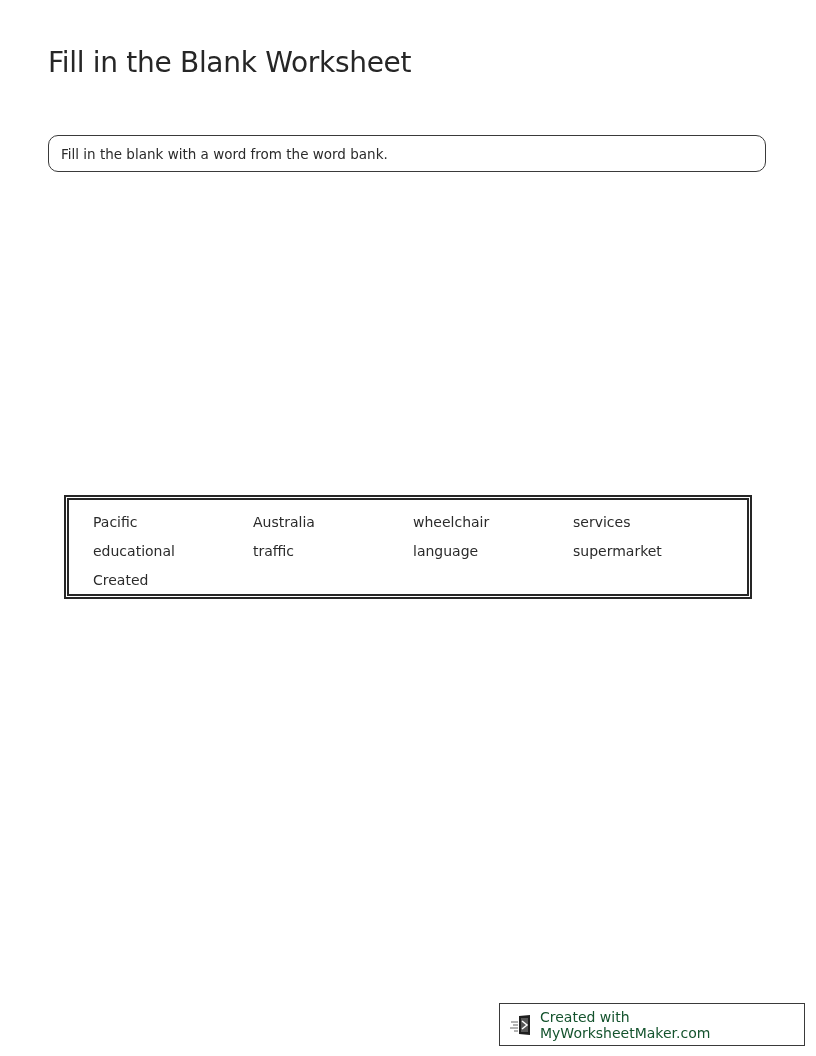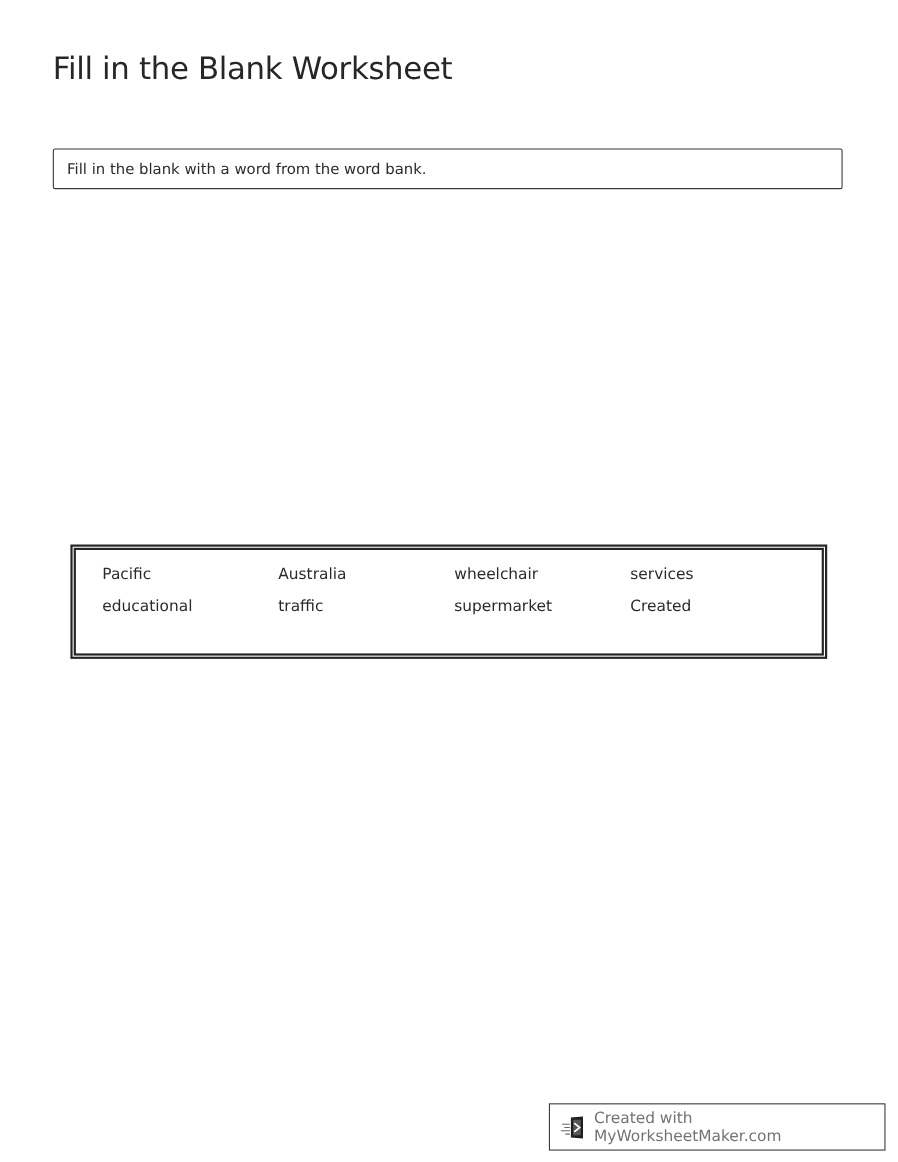--- a/index.html
+++ b/index.html
@@ -26,21 +26,21 @@
       letter-spacing: -0.3px;
     }
     .instructions {
       position: absolute;
       left: 48px;
       top: 135px;
       width: 718px;
       height: 37px;
       box-sizing: border-box;
       border: 1px solid #3a3a3a;
-      border-radius: 2px;
+      border-radius: 10px;
       padding: 0 12px;
       display: flex;
       align-items: center;
       font-size: 13.5px;
       color: #2b2b2b;
     }
     .wordbank {
       position: absolute;
       left: 64px;
       top: 495px;
@@ -67,21 +67,21 @@
       left: 499px;
       top: 1003px;
       width: 306px;
       height: 43px;
       box-sizing: border-box;
       border: 1px solid #3a3a3a;
       display: flex;
       align-items: center;
       padding-left: 10px;
       font-size: 14px;
-      color: #737373;
+      color: #14532d;
     }
     .footer-badge svg {
       margin-right: 6px;
       flex: 0 0 auto;
     }
   </style>
 </head>
 <body>
 
 <h1 class="title">Fill in the Blank Worksheet</h1>
@@ -91,20 +91,21 @@
 </div>
 
 <div class="wordbank">
   <div class="wordbank-grid">
     <span class="word">Pacific</span>
     <span class="word">Australia</span>
     <span class="word">wheelchair</span>
     <span class="word">services</span>
     <span class="word">educational</span>
     <span class="word">traffic</span>
+    <span class="word">language</span>
     <span class="word">supermarket</span>
     <span class="word">Created</span>
   </div>
 </div>
 
 <div class="footer-badge">
   <svg width="24" height="22" viewBox="0 0 24 22">
 
     <line x1="1" y1="8" x2="8" y2="8" stroke="#666" stroke-width="1"></line>
     <line x1="3" y1="11" x2="8" y2="11" stroke="#666" stroke-width="1"></line>

